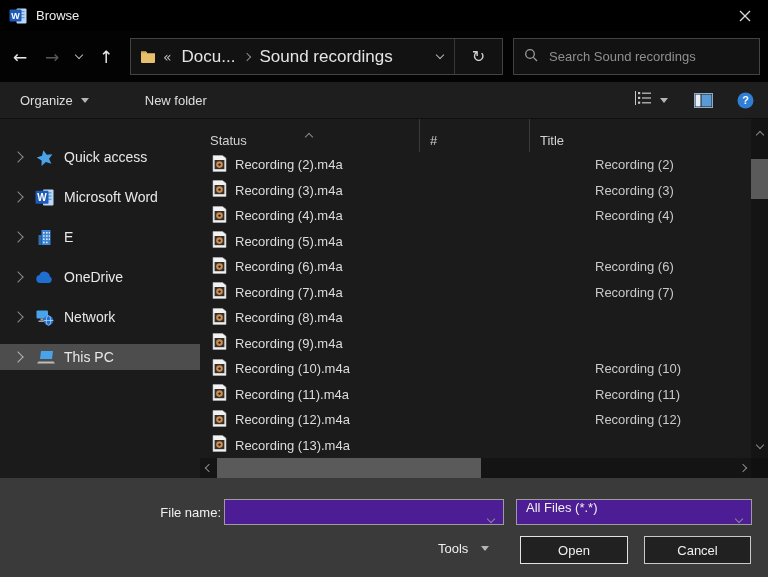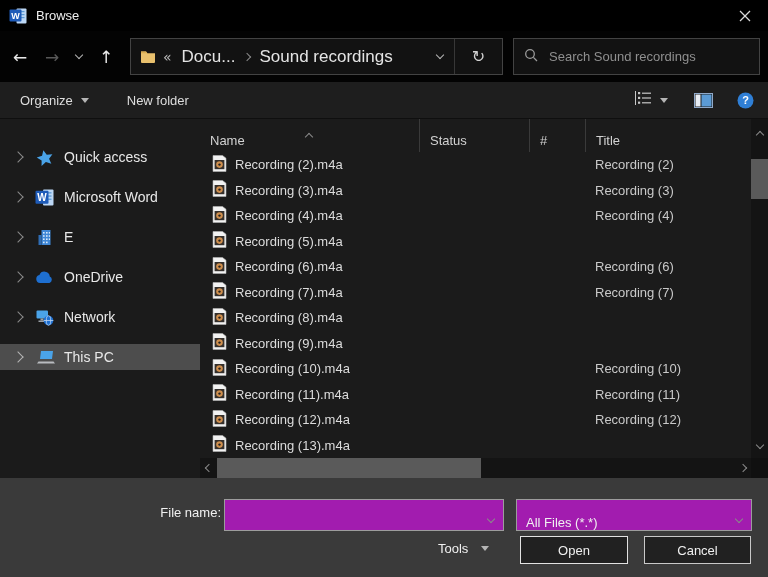--- a/index.html
+++ b/index.html
@@ -31,21 +31,21 @@
   .searchbox{flex:1;height:37px;margin-left:10px;border:1px solid #434343;background:#121212;
              display:flex;align-items:center;gap:9px;padding:0 10px;box-sizing:border-box;}
   .search-input{flex:1;min-width:0;background:transparent;border:none;outline:none;color:#cfcfcf;
                 font-size:13px;font-family:inherit;}
   .search-input::placeholder{color:#8f8f8f;}
 
   
   .toolbar{height:37px;background:#1e1e1e;border-bottom:1px solid #0f0f0f;display:flex;align-items:center;
            padding:0 14px 0 20px;box-sizing:border-box;}
   .tool-item{font-size:13px;color:#dedede;display:flex;align-items:center;gap:8px;}
-  .tool-newfolder{margin-left:38px;}
+  .tool-newfolder{margin-left:56px;}
   .tb-right{margin-left:auto;display:flex;align-items:center;}
   .views-group{display:flex;align-items:center;gap:8px;}
   .tb-pane{margin-left:26px;display:flex;}
   .tb-help{margin-left:24px;display:flex;}
 
   
   .chev{display:inline-block;width:7px;height:7px;border-right:1.5px solid #b5b5b5;border-bottom:1.5px solid #b5b5b5;}
   .chev.sm{width:5px;height:5px;border-width:1.3px;}
   .chev.down{transform:rotate(45deg);margin-top:-3px;}
   .chev.right{transform:rotate(-45deg);}
@@ -86,22 +86,22 @@
   .hscroll{position:absolute;left:0;right:17px;bottom:0;height:20px;background:#141414;
            display:flex;align-items:center;}
   .hs-left,.hs-right{width:17px;display:flex;align-items:center;justify-content:center;}
   .hs-thumb{width:264px;height:20px;background:#5a5a5a;}
   .hs-fill{flex:1;}
   .corner{position:absolute;right:0;bottom:0;width:17px;height:20px;background:#101010;}
 
   
   .footer{height:99px;background:#3a3a3a;position:relative;font-size:13px;}
   .fn-label{position:absolute;left:4px;top:27px;width:217px;text-align:right;color:#f0f0f0;}
-  .combo{position:absolute;display:flex;align-items:flex-end;height:32px;box-sizing:border-box;
-         border:1px solid #9c9c9c;background:#a21caf;}
+  .combo{position:absolute;display:flex;align-items:flex-start;height:26px;box-sizing:border-box;
+         border:1px solid #9c9c9c;background:#4c1d95;}
   .combo .cwrap{position:absolute;right:9px;top:10px;}
   .combo.filename{left:224px;top:21px;width:280px;}
   .combo.filetype{left:516px;top:21px;width:236px;padding-left:9px;color:#f0f0f0;}
   .fn-input{flex:1;min-width:0;background:transparent;border:none;outline:none;color:#eee;
             padding:0 26px 0 8px;font:inherit;}
   .tools{position:absolute;left:438px;top:63px;display:flex;align-items:center;gap:13px;color:#f0f0f0;}
   .btn{position:absolute;top:58px;height:28px;box-sizing:border-box;background:#212121;color:#f0f0f0;
        font-size:13px;font-family:inherit;display:flex;align-items:center;justify-content:center;}
   .btn.open{left:520px;width:108px;border:1px solid #e2e2e2;}
   .btn.cancel{left:644px;width:107px;border:1px solid #c9c9c9;}
@@ -311,21 +311,20 @@
           </svg>
         </span>
         <span>This PC</span>
       </div>
     </div>
 
     <div class="listwrap">
       <div class="list-main">
         <div class="list-header">
           <span class="sort-caret"><span class="chev sm up dim"></span></span>
-          <div class="hcell">Name</div>
           <div class="hcell">Status</div>
           <div class="hcell">#</div>
           <div class="hcell">Title</div>
         </div>
 
         <div class="rows">
 
             <div class="row">
               <div class="c-name">
                 <span>

